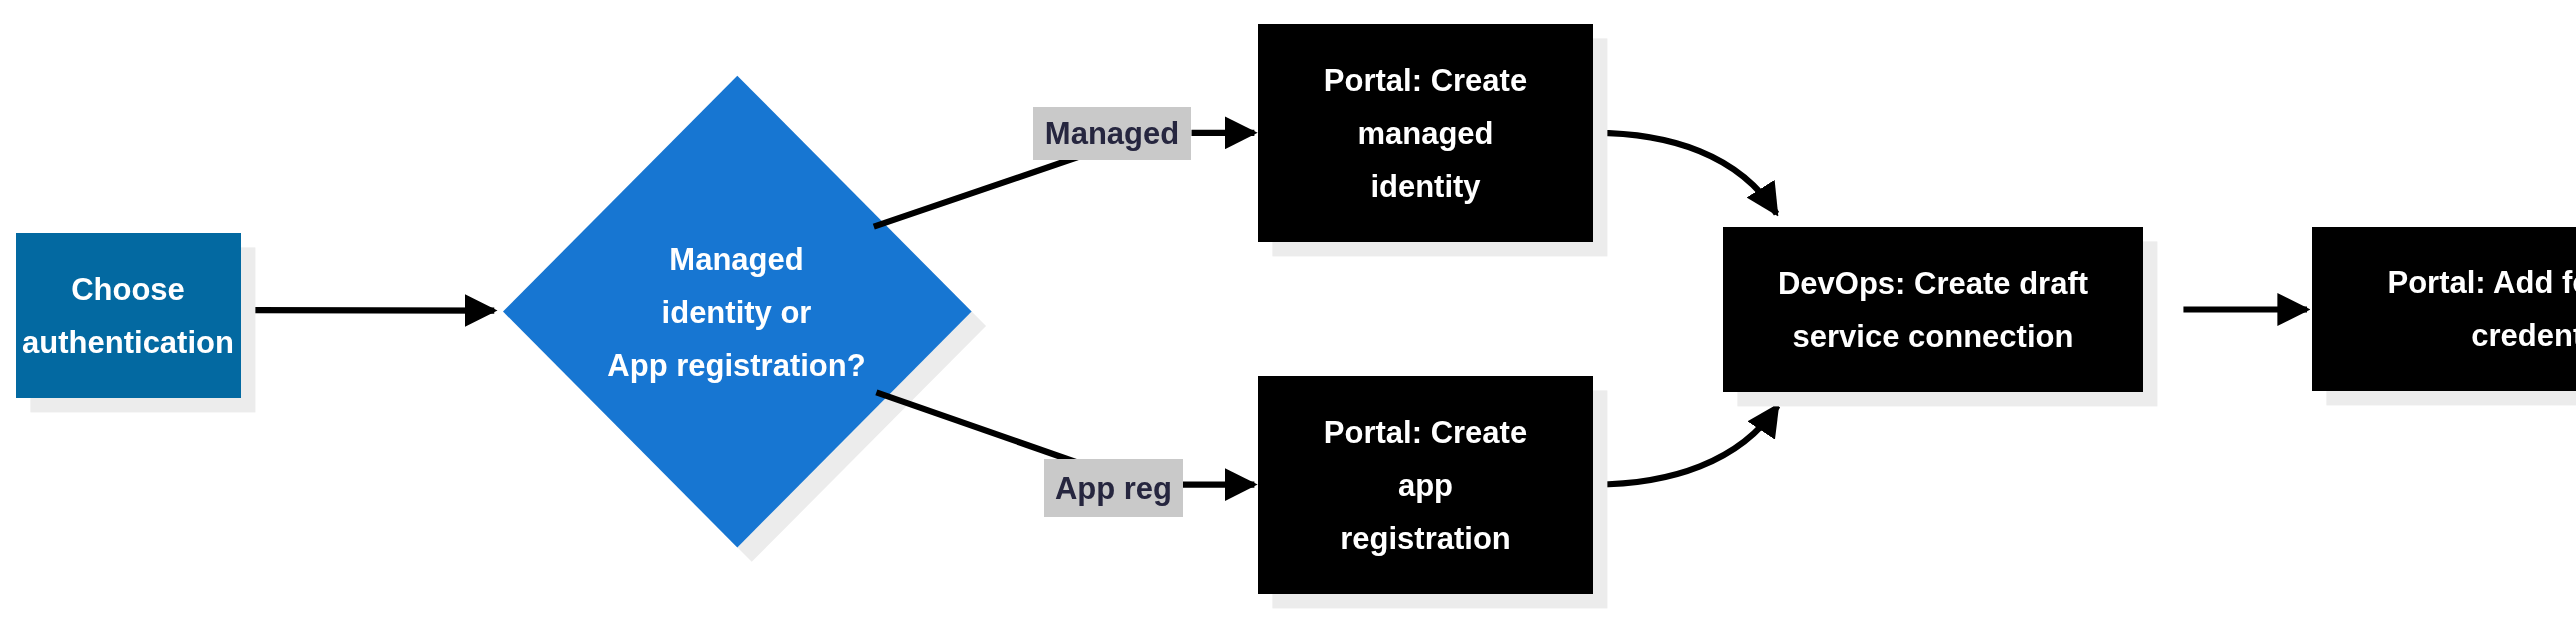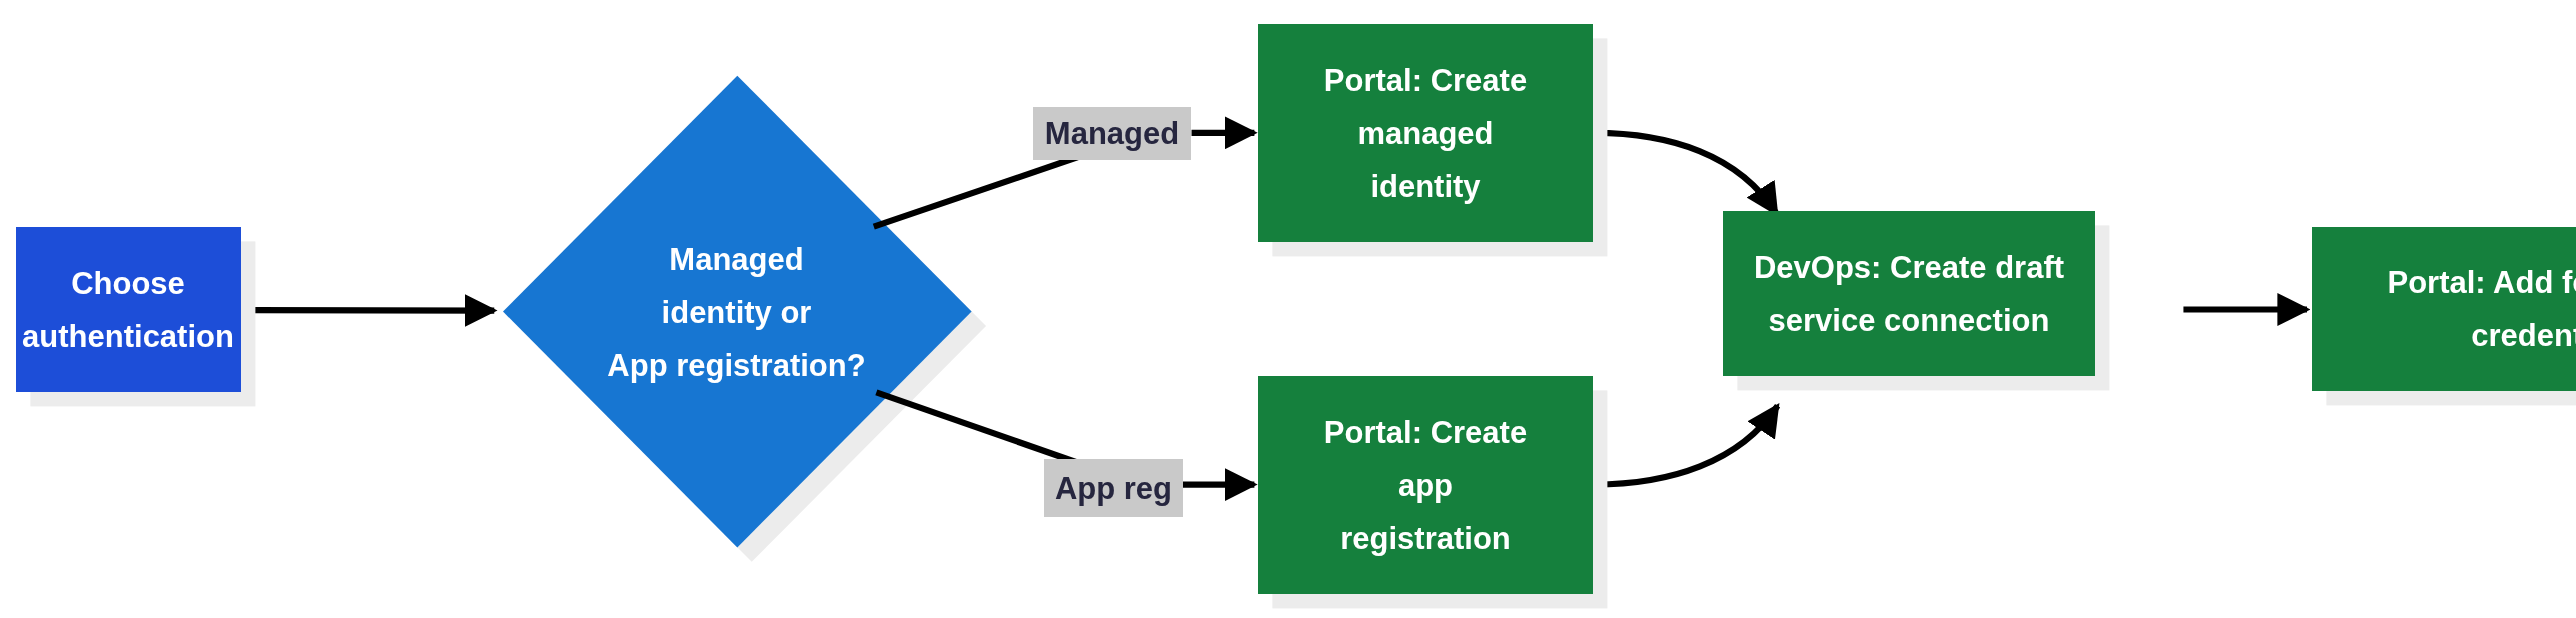--- a/index.html
+++ b/index.html
@@ -11,22 +11,22 @@
     overflow:hidden;
   }
   .stage svg.wires{position:absolute;left:0;top:0;z-index:1;}
   .node{
     position:absolute;z-index:2;
     display:flex;align-items:center;justify-content:center;
     text-align:center;white-space:pre-line;
     color:#ffffff;font-weight:600;font-size:31px;line-height:53px;
     box-shadow:14.4px 14.4px 0 0 #ECECEC;
   }
-  .node.process{background:#15803d;}
-  .node.start{background:#1d4ed8;}
+  .node.process{background:#000000;}
+  .node.start{background:#0369a1;margin-top:6px;}
   .diamond-text{
     position:absolute;z-index:2;
     display:flex;align-items:center;justify-content:center;
     text-align:center;white-space:pre-line;
     color:#ffffff;font-weight:600;font-size:31px;line-height:53px;
   }
   .edge-label{
     position:absolute;z-index:3;
     display:flex;align-items:center;justify-content:center;
     background:#C9C9C9;color:#26263F;
@@ -71,21 +71,21 @@
 App registration?</div>
 
   <div class="node process" style="left:1258px;top:24px;width:335px;height:218px;">Portal: Create
 managed
 identity</div>
 
   <div class="node process" style="left:1258px;top:376px;width:335px;height:218px;">Portal: Create
 app
 registration</div>
 
-  <div class="node process" style="left:1723px;top:211px;width:372px;height:165px;">DevOps: Create draft
+  <div class="node process" style="left:1723px;top:227px;width:420px;height:165px;">DevOps: Create draft
 service connection</div>
 
   <div class="node process" style="left:2312px;top:227px;width:465px;height:164px;">Portal: Add federated
 credential</div>
 
   <div class="edge-label" style="left:1033px;top:107px;width:158px;height:53px;">Managed</div>
 
   <div class="edge-label" style="left:1044px;top:459px;width:139px;height:58px;">App reg</div>
 
 </div>

